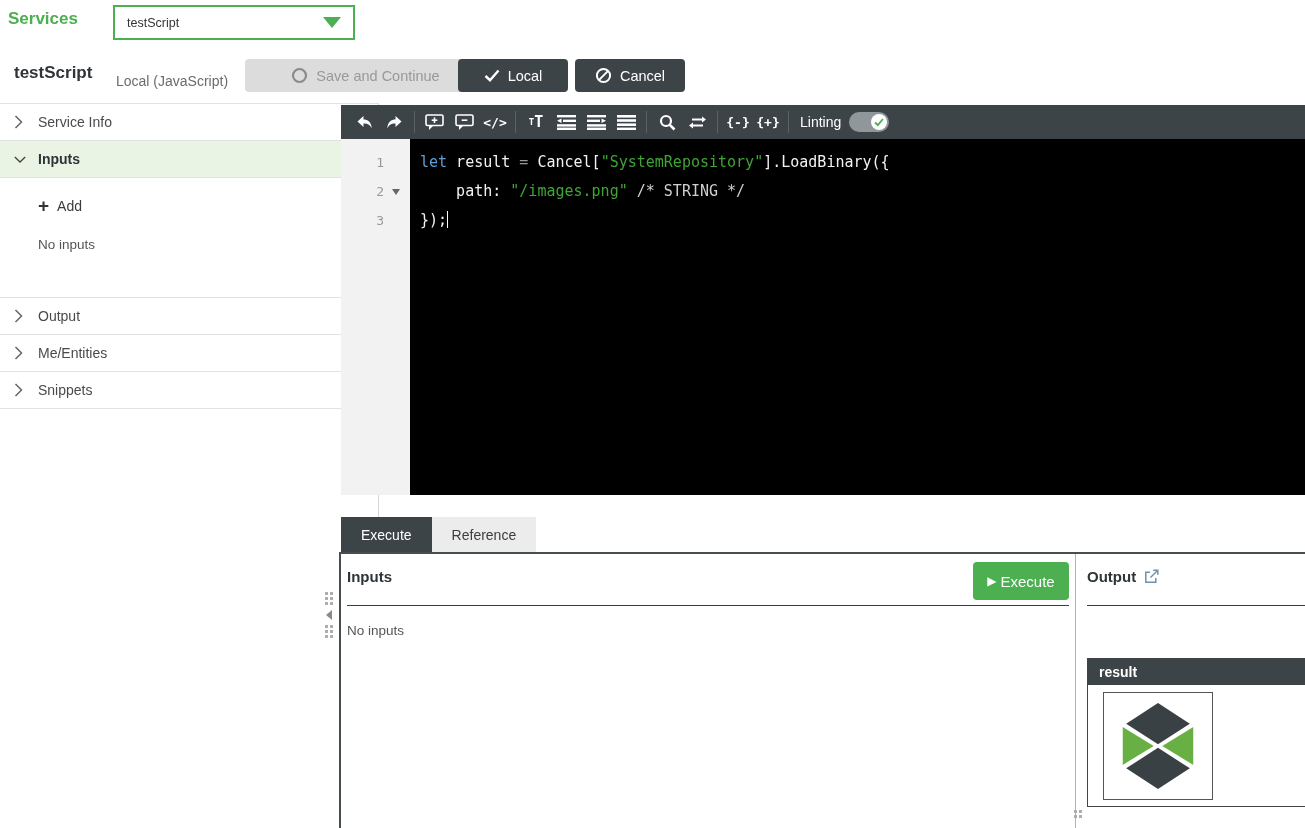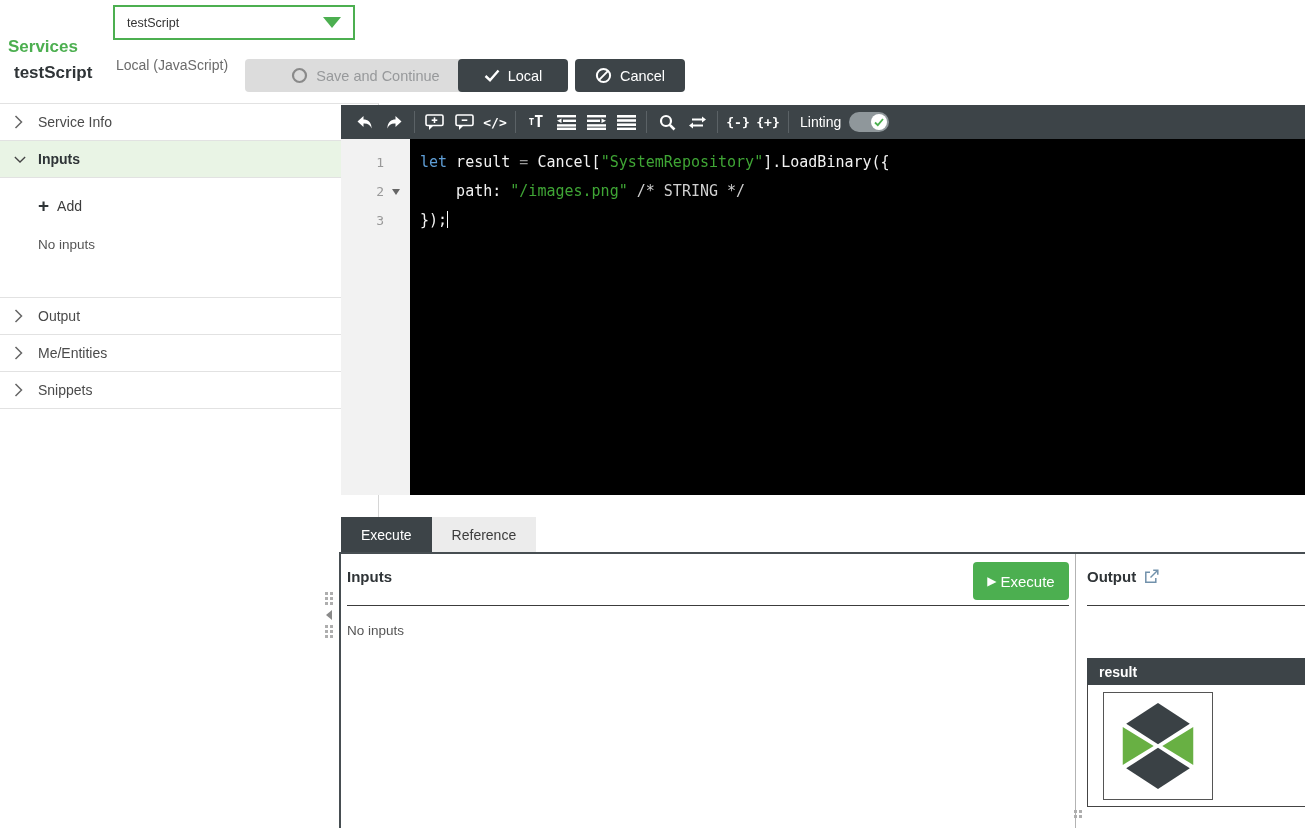--- a/index.html
+++ b/index.html
@@ -1,30 +1,30 @@
 <!DOCTYPE html>
 <html><head>
 <meta charset="utf-8">
 <style>
   * { margin:0; padding:0; box-sizing:border-box; }
   html,body { background:#fff; }
   body { font-family:"Liberation Sans", sans-serif; color:#333; }
   #app { position:relative; width:1305px; height:828px; background:#fff; overflow:hidden; }
 
   
-  .services-label { position:absolute; left:8px; top:9px; font-size:17px; font-weight:bold; color:#4caf50;margin-top:28px; }
+  .services-label { position:absolute; left:8px; top:9px; font-size:17px; font-weight:bold; color:#4caf50; }
   .service-select { position:absolute; left:113px; top:5px; width:242px; height:35px; background:#fff;
       border:2px solid #4caf50; display:flex; align-items:center; padding:0 12px; cursor:pointer; }
   .service-select .value { font-size:12.5px; color:#333; flex:1; }
   .select-caret { width:0; height:0; border-left:9px solid transparent; border-right:9px solid transparent;
       border-top:11px solid #4caf50; }
 
   .title-row { position:absolute; left:0; top:57px; width:100%; height:40px; }
   .svc-title { position:absolute; left:14px; top:6px; font-size:17px; font-weight:bold; color:#2f3437; }
-  .svc-subtitle { position:absolute; left:116px; top:0; font-size:14px; color:#6b6b6b; }
+  .svc-subtitle { position:absolute; left:116px; top:16px; font-size:14px; color:#6b6b6b; }
 
   .btn { position:absolute; top:2px; height:33px; border-radius:4px; display:flex; align-items:center;
       justify-content:center; gap:8px; font-size:14.5px; cursor:pointer; border:none; }
   .btn-disabled { left:245px; width:241px; background:#dcdcdc; color:#97999b; cursor:default; }
   .btn-dark { background:#3d4448; color:#fff; }
   .btn-done { left:458px; width:110px; }
   .btn-cancel { left:575px; width:110px; }
 
   
   .sidebar { position:absolute; left:0; top:103px; width:379px; height:725px; border-top:1px solid #e2e2e2;

